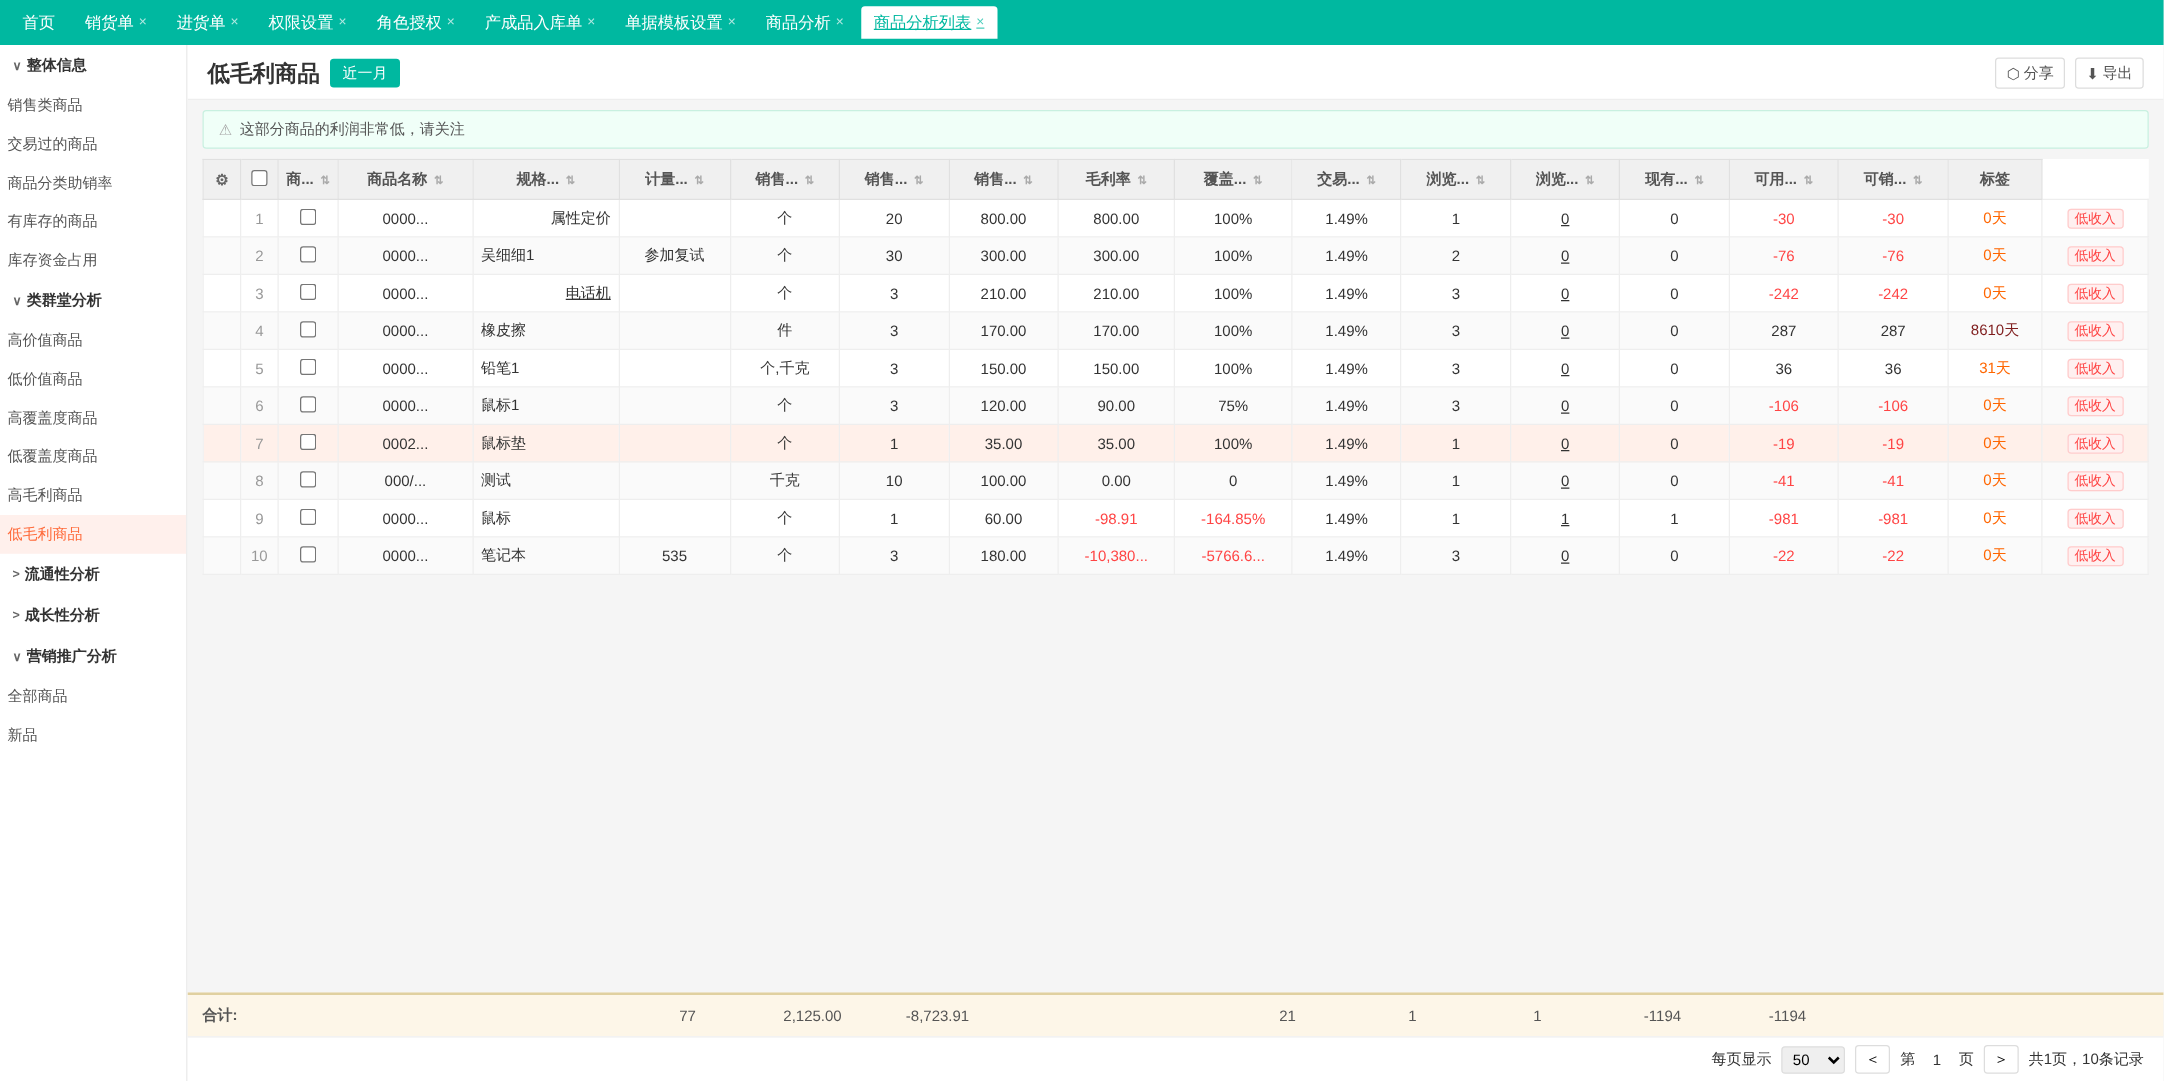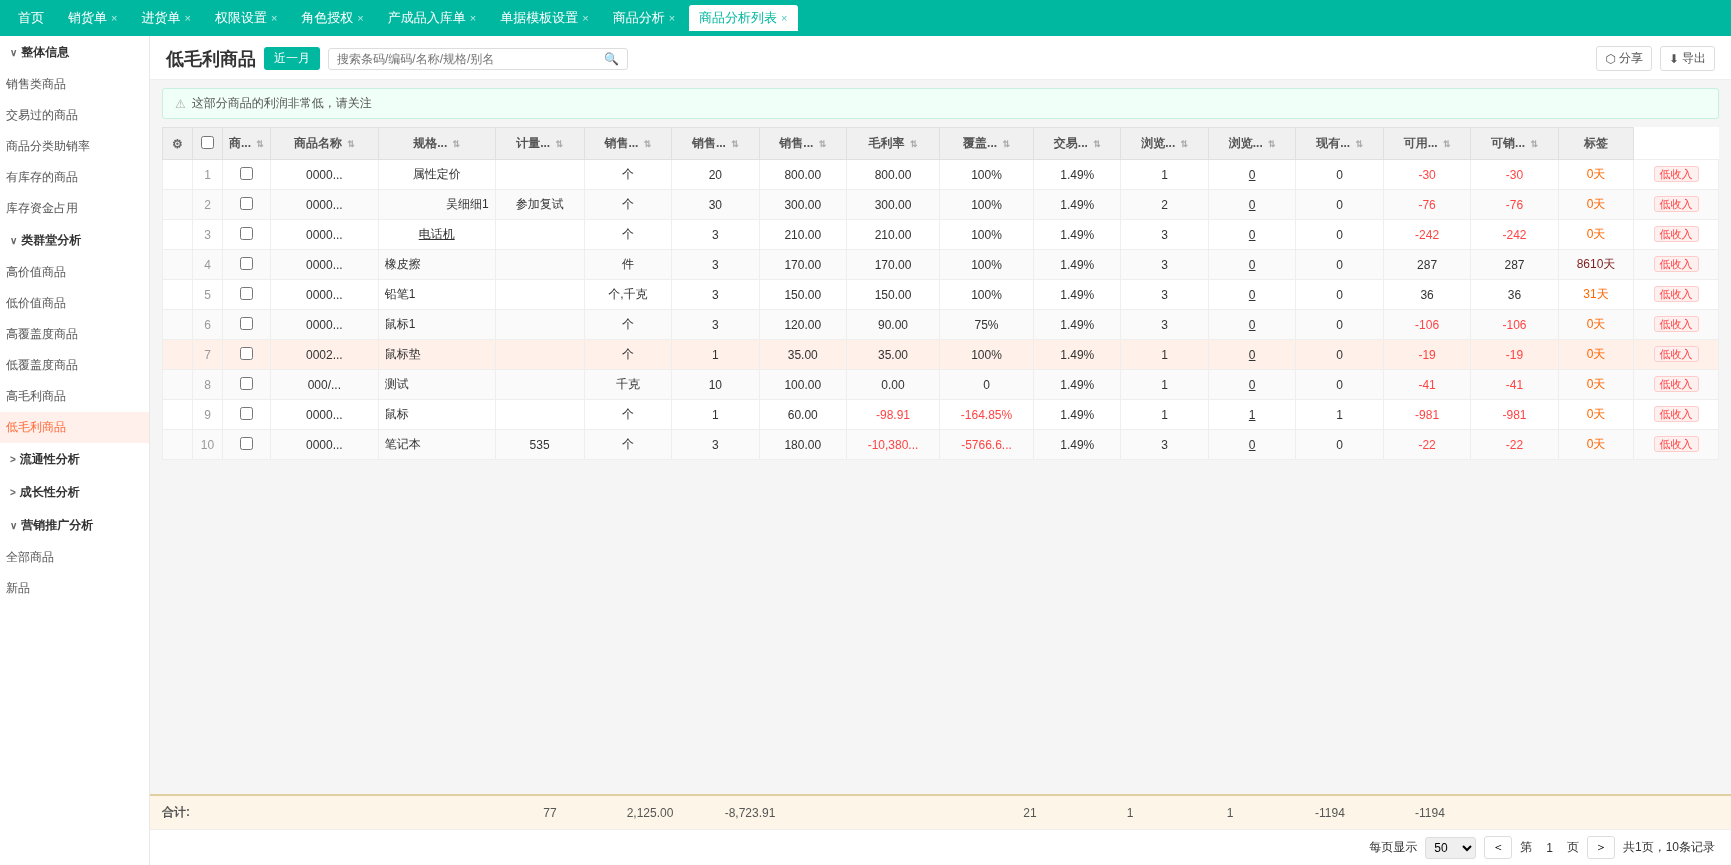--- a/index.html
+++ b/index.html
@@ -16,21 +16,21 @@
     }
     .nav-item {
       color: #fff;
       padding: 4px 10px;
       cursor: pointer;
       border-radius: 3px;
       font-size: 13px;
       white-space: nowrap;
       display: flex; align-items: center; gap: 4px;
     }
-    .nav-item.active { background: #fff; color: #00b8a0; border-radius: 3px 3px 0 0; }
+    .nav-item.active { background: #fff; color: #00b8a0; border-radius: 3px 3px 0 0; text-decoration: underline; }
     .nav-close { font-size: 11px; opacity: 0.7; cursor: pointer; }
 
     
     .main-layout {
       display: flex;
       height: calc(100vh - 36px);
     }
 
     
     .sidebar {
@@ -270,24 +270,20 @@
       </div>
       <div class="sidebar-item">全部商品</div>
       <div class="sidebar-item">新品</div>
     </aside>
 
   <div class="content">
 
     <div class="content-header">
       <span class="page-title">低毛利商品</span>
       <button class="filter-btn">近一月</button>
-      <div class="search-box">
-        <input type="text" placeholder="搜索条码/编码/名称/规格/别名" style="">
-        <span class="search-icon">🔍</span>
-      </div>
       <div class="header-actions">
         <button class="action-btn">
           <span>⬡</span>
           <span>分享</span>
         </button>
         <button class="action-btn">
           <span>⬇</span>
           <span>导出</span>
         </button>
       </div>
@@ -321,63 +317,63 @@
             <th>可销... <span class="sort-arrows">⇅</span></th>
             <th>标签</th>
           </tr>
         </thead>
         <tbody id="table-body">
             <tr>
     <td style="width:30px;color:#aaa;"></td>
     <td class="num-col" style="color:#999;">1</td>
     <td class="checkbox-col"><input type="checkbox" style=""></td>
     <td>0000...</td>
-    <td style="text-align:center;min-width:80px;">属性定价</td>
+    <td style="text-align:right;min-width:80px;">属性定价</td>
     <td></td>
     <td>个</td>
     <td>20</td>
     <td>800.00</td>
     <td>800.00</td>
     <td>100%</td>
     <td>1.49%</td>
     <td>1</td>
     <td><span class="underline">0</span></td>
     <td>0</td>
     <td style="color:#ff4444;">-30</td>
     <td style="color:#ff4444;">-30</td>
     <td style="color:#ff6600;">0天</td>
     <td><span class="tag-low-income">低收入</span></td>
   </tr>
             <tr>
     <td style="width:30px;color:#aaa;"></td>
     <td class="num-col" style="color:#999;">2</td>
     <td class="checkbox-col"><input type="checkbox" style=""></td>
     <td>0000...</td>
-    <td style="text-align:right;min-width:80px;">吴细细1</td>
+    <td style="text-align:left;min-width:80px;">吴细细1</td>
     <td>参加复试</td>
     <td>个</td>
     <td>30</td>
     <td>300.00</td>
     <td>300.00</td>
     <td>100%</td>
     <td>1.49%</td>
     <td>2</td>
     <td><span class="underline">0</span></td>
     <td>0</td>
     <td style="color:#ff4444;">-76</td>
     <td style="color:#ff4444;">-76</td>
     <td style="color:#ff6600;">0天</td>
     <td><span class="tag-low-income">低收入</span></td>
   </tr>
             <tr>
     <td style="width:30px;color:#aaa;"></td>
     <td class="num-col" style="color:#999;">3</td>
     <td class="checkbox-col"><input type="checkbox" style=""></td>
     <td>0000...</td>
-    <td style="text-align:center;min-width:80px;text-decoration:underline;">电话机</td>
+    <td style="text-align:right;min-width:80px;text-decoration:underline;">电话机</td>
     <td></td>
     <td>个</td>
     <td>3</td>
     <td>210.00</td>
     <td>210.00</td>
     <td>100%</td>
     <td>1.49%</td>
     <td>3</td>
     <td><span class="underline">0</span></td>
     <td>0</td>

